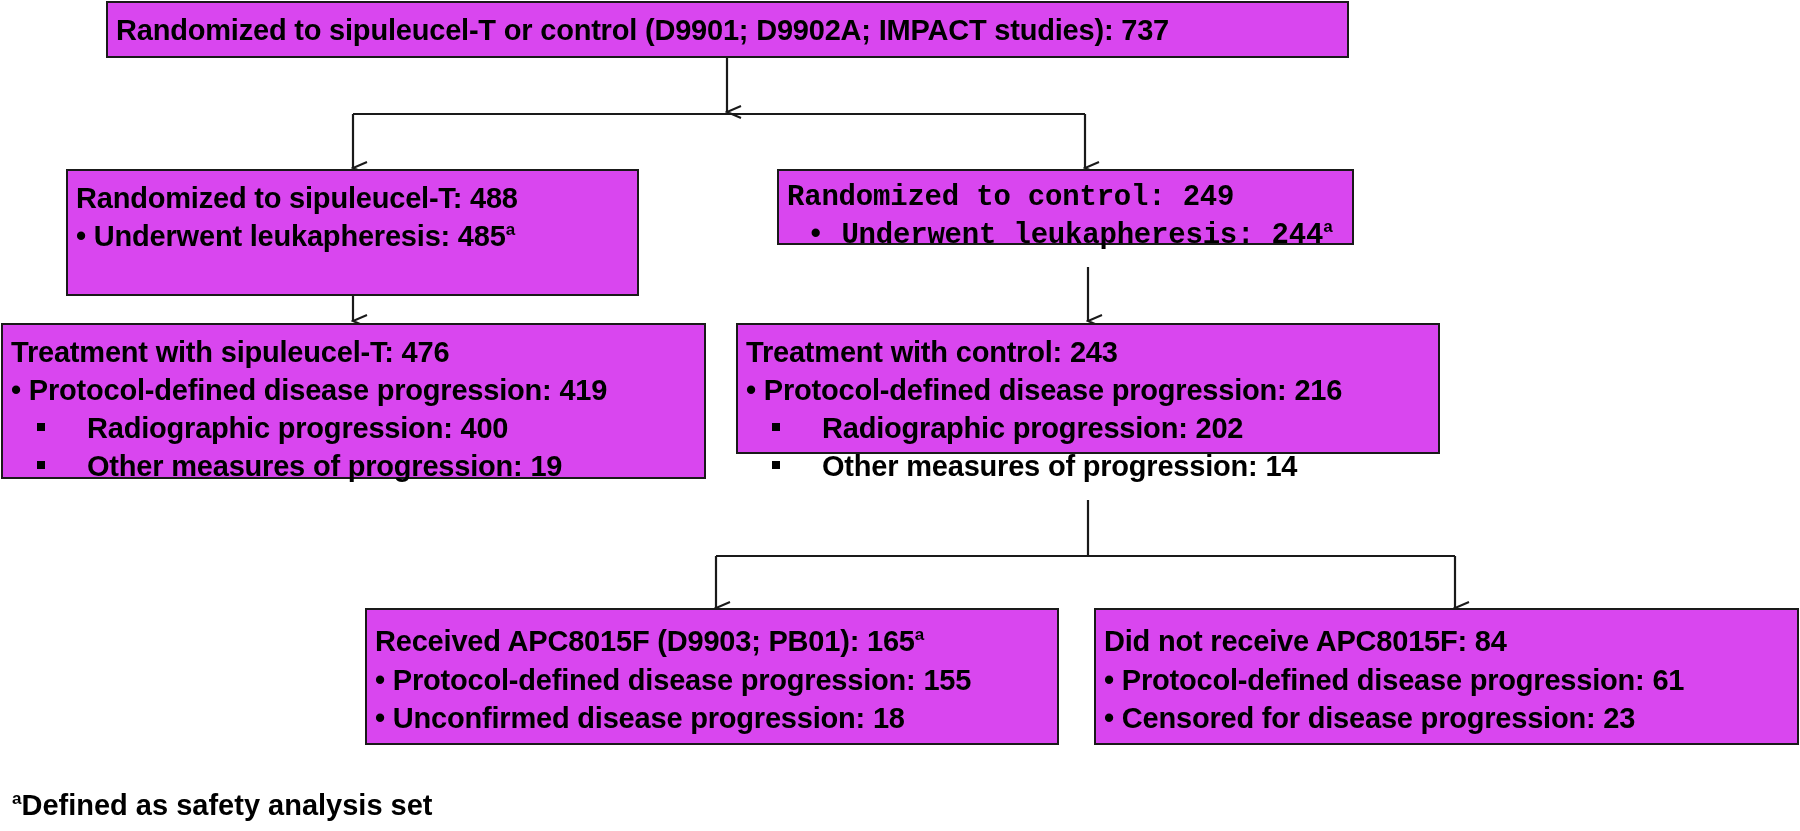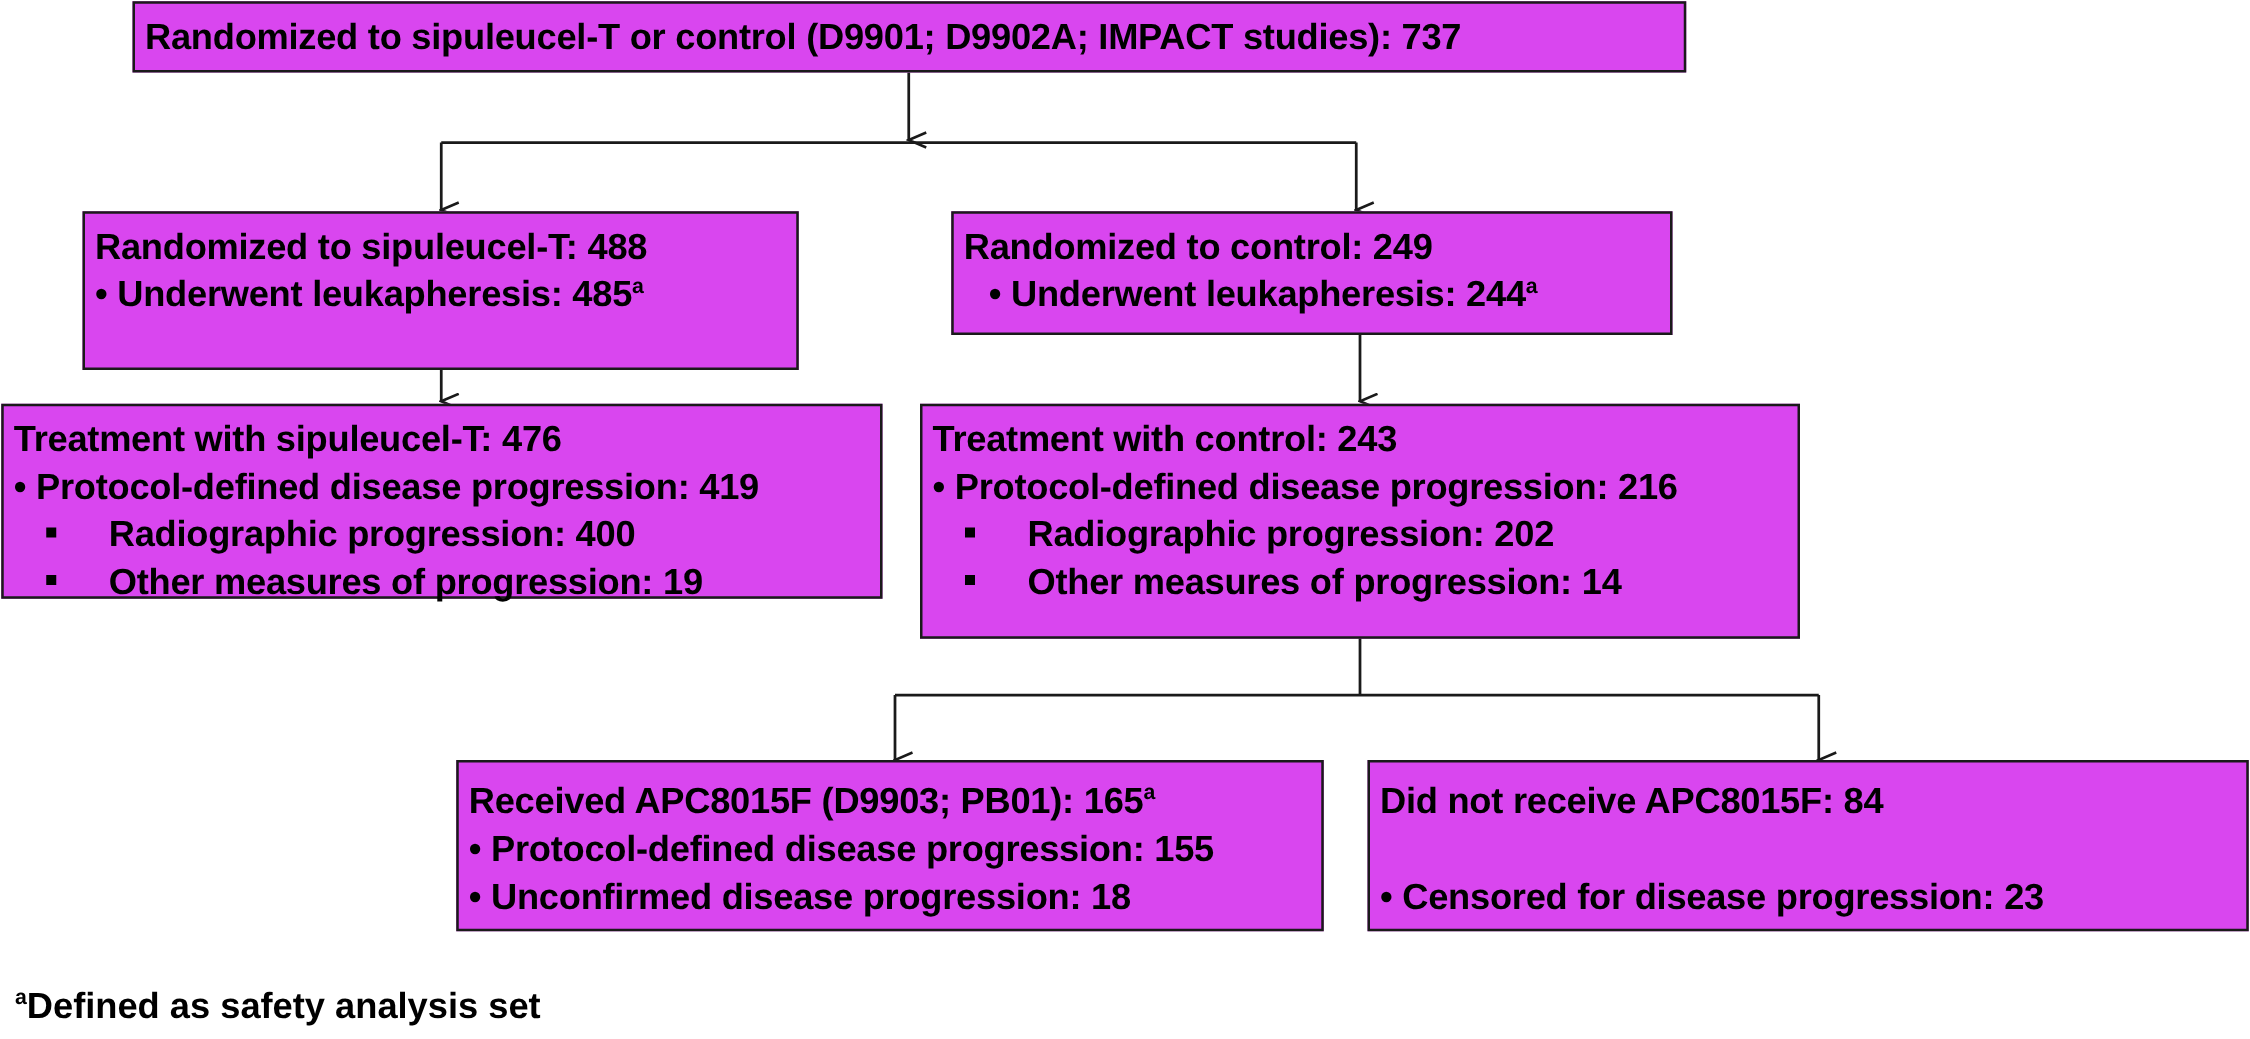--- a/index.html
+++ b/index.html
@@ -46,21 +46,21 @@
 </div>
 
 <div class="box" style="left:66px; top:169px; width:573px; height:127px;">
   <div class="line" style="left:8px; top:8px;">Randomized to sipuleucel-T: 488</div>
   <div class="line" style="left:8px; top:46px;">
     <span class="bullet">•</span>
     <span>Underwent leukapheresis: 485</span><span class="sup">a</span>
   </div>
 </div>
 
-<div class="box" style="left:761px; top:169px; width:577px; height:99px;">
+<div class="box" style="left:777px; top:169px; width:577px; height:76px;font-family:Liberation Mono, monospace;">
   <div class="line" style="left:8px; top:8px;">Randomized to control: 249</div>
   <div class="line" style="left:28px; top:46px;">
     <span class="bullet">•</span>
     <span>Underwent leukapheresis: 244</span><span class="sup">a</span>
   </div>
 </div>
 
 <div class="box" style="left:1px; top:323px; width:705px; height:156px;">
   <div class="line" style="left:8px; top:8px;">Treatment with sipuleucel-T: 476</div>
   <div class="line" style="left:8px; top:46px;">
@@ -68,21 +68,21 @@
     <span>Protocol-defined disease progression: 419</span>
   </div>
   <div class="line" style="left:24px; top:84px;">
     <span class="sq"></span><span>Radiographic progression: 400</span>
   </div>
   <div class="line" style="left:24px; top:122px;text-align:center;">
     <span class="sq"></span><span>Other measures of progression: 19</span>
   </div>
 </div>
 
-<div class="box" style="left:736px; top:323px; width:704px; height:188px;">
+<div class="box" style="left:736px; top:323px; width:704px; height:131px;">
   <div class="line" style="left:8px; top:8px;">Treatment with control: 243</div>
   <div class="line" style="left:8px; top:46px;">
     <span class="bullet">•</span>
     <span>Protocol-defined disease progression: 216</span>
   </div>
   <div class="line" style="left:24px; top:84px;">
     <span class="sq"></span><span>Radiographic progression: 202</span>
   </div>
   <div class="line" style="left:24px; top:122px;">
     <span class="sq"></span><span>Other measures of progression: 14</span>
@@ -98,20 +98,24 @@
     <span>Protocol-defined disease progression: 155</span>
   </div>
   <div class="line" style="left:8px; top:89px;">
     <span class="bullet">•</span>
     <span>Unconfirmed disease progression: 18</span>
   </div>
 </div>
 
 <div class="box" style="left:1094px; top:608px; width:705px; height:137px;">
   <div class="line" style="left:8px; top:12px;">Did not receive APC8015F: 84</div>
+  <div class="line" style="left:8px; top:51px;">
+    <span class="bullet">•</span>
+    <span>Protocol-defined disease progression: 61</span>
+  </div>
   <div class="line" style="left:8px; top:89px;">
     <span class="bullet">•</span>
     <span>Censored for disease progression: 23</span>
   </div>
 </div>
 
 <div class="footnote">
   <span class="sup">a</span><span>Defined as safety analysis set</span>
 </div>
 

